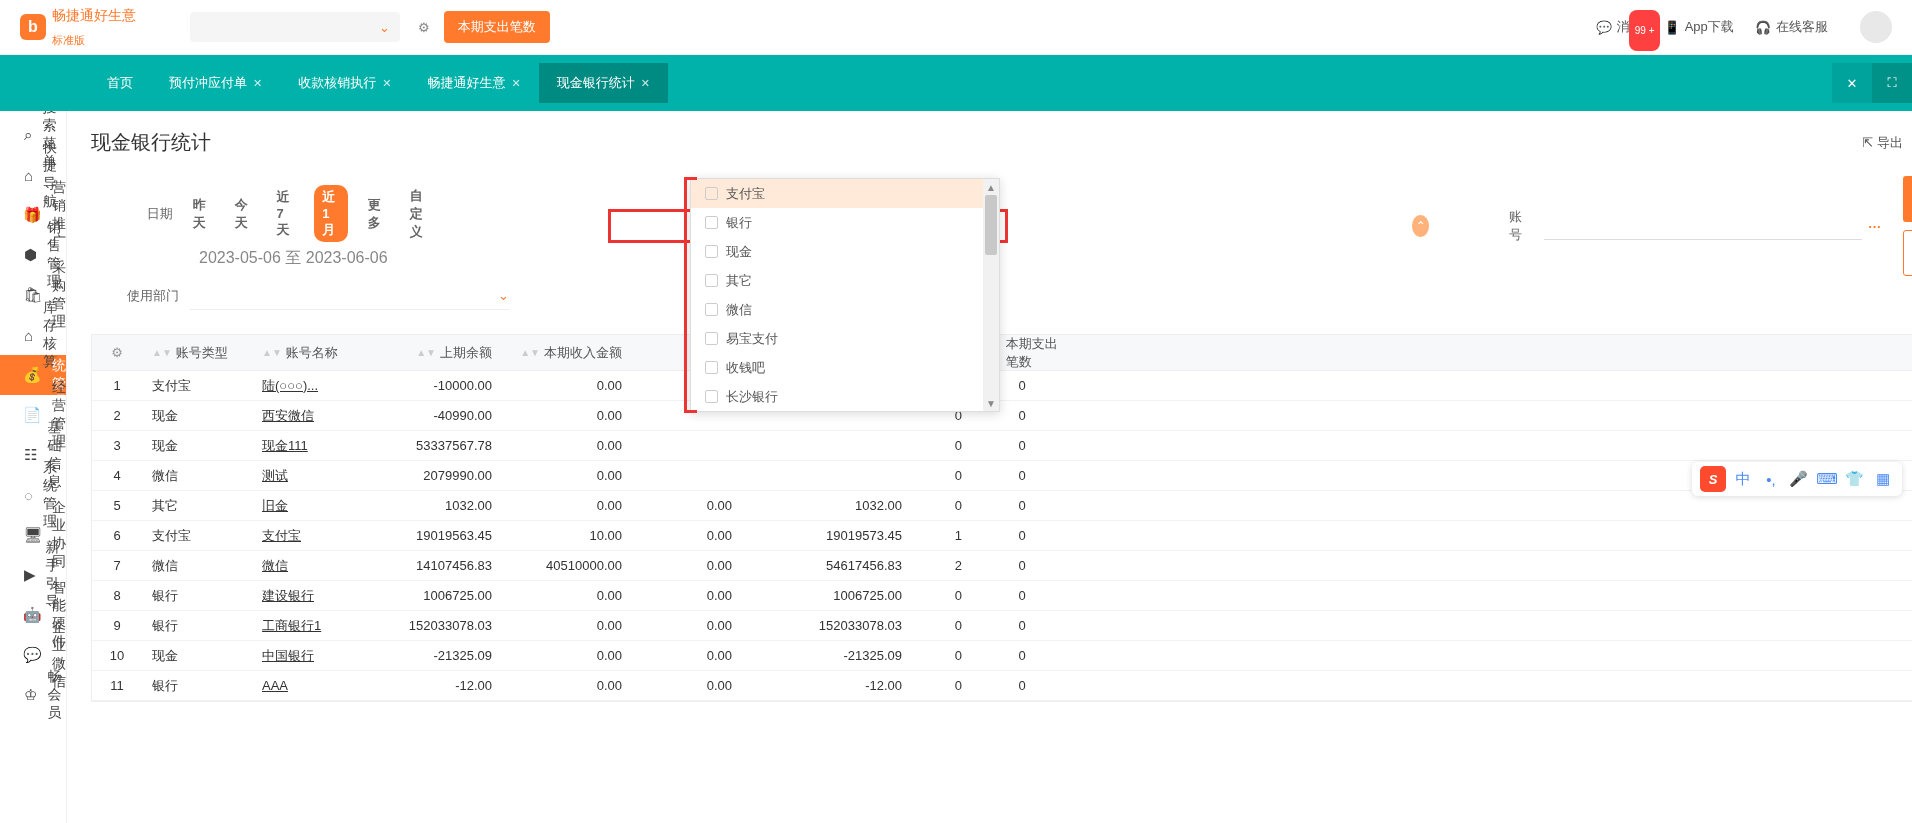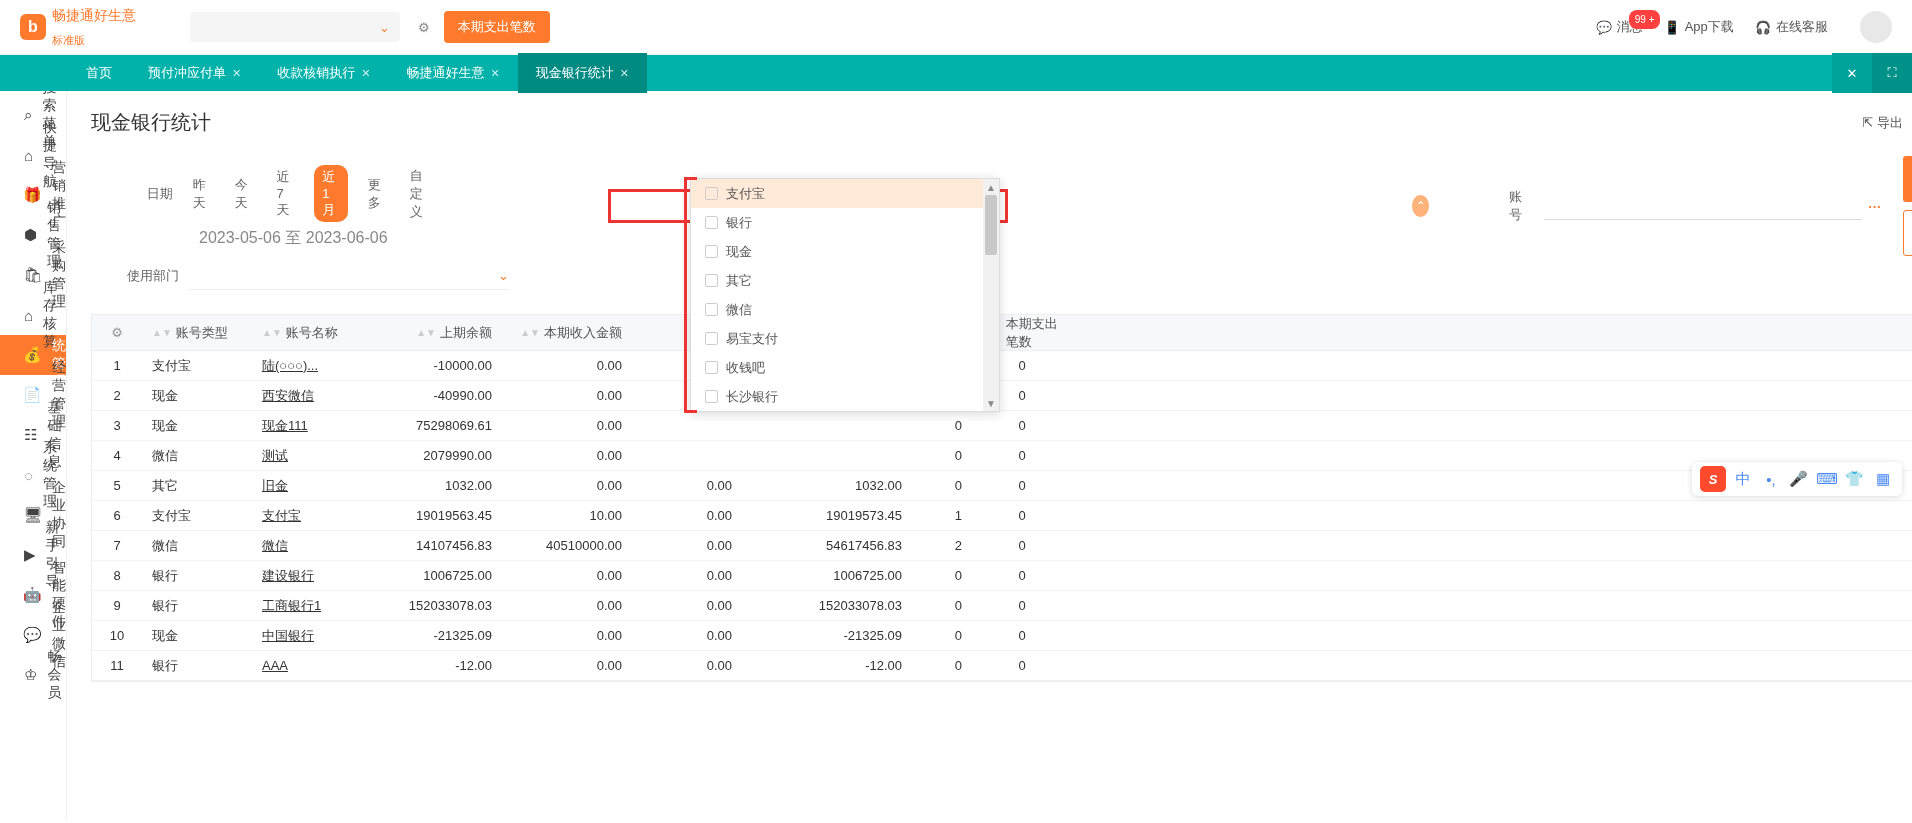--- a/index.html
+++ b/index.html
@@ -8,43 +8,43 @@
 .brand { display:flex; align-items:center; width:140px; }
 .brand-icon { width:26px; height:26px; background:#ff7a2d; border-radius:6px; color:#fff; display:flex; align-items:center; justify-content:center; font-weight:bold; font-size:16px; margin-right:6px; }
 .brand-text { font-size:14px; color:#ff7a2d; font-weight:500; }
 .brand-sub { font-size:11px; color:#ff7a2d; margin-top:8px; }
 .org-select { margin-left:30px; width:210px; height:30px; background:#f5f5f5; border-radius:4px; display:flex; align-items:center; padding:0 10px; color:#bbb; }
 .chev-down { margin-left:auto; color:#ff7a2d; }
 .gear-btn { margin-left:18px; color:#888; cursor:pointer; }
 .plan-btn { margin-left:14px; background:#ff7a2d; color:#fff; border:none; padding:7px 14px; border-radius:4px; font-size:13px; cursor:pointer; }
 .header-right { margin-left:auto; display:flex; align-items:center; gap:22px; color:#555; font-size:13px; }
 .hr-item { display:flex; align-items:center; gap:4px; cursor:pointer; position:relative; }
-.badge { position:absolute; top:-8px; right:-18px; background:#ff4040; color:#fff; font-size:10px; border-radius:8px; padding:4px 6px; }
+.badge { position:absolute; top:-8px; right:-18px; background:#ff4040; color:#fff; font-size:10px; border-radius:8px; padding:15px 6px; }
 .avatar { width:32px; height:32px; background:#e8e8e8; border-radius:50%; margin-left:10px; }
-.tabs-bar { height:36px; background:#00b2a9; display:flex; align-items:center; padding-left:68px; position:relative; }
+.tabs-bar { height:56px; background:#00b2a9; display:flex; align-items:center; padding-left:89px; position:relative; }
 .tab { height:40px; display:flex; align-items:center; padding:0 18px; color:#fff; font-size:13px; cursor:pointer; gap:6px; }
 .tab.active { background:#008b82; }
 .tab-close { font-size:11px; opacity:.8; }
 .tabs-right { position:absolute; right:0; display:flex; }
 .tabs-right .ticon { width:40px; height:40px; display:flex; align-items:center; justify-content:center; color:#fff; cursor:pointer; background:#00a39b; }
 .tabs-right .ticon:last-child { background:#009289; }
 .layout { display:flex; height:calc(100% - 95px); }
 .sidebar { width:150px; background:#fff; border-right:1px solid #f0f0f0; padding-top:4px; }
 .side-item { height:40px; display:flex; align-items:center; padding-left:24px; gap:10px; font-size:14px; color:#444; cursor:pointer; }
 .side-item.active { background:#ff7a2d; color:#fff; }
 .side-icon { width:18px; height:18px; display:inline-flex; align-items:center; justify-content:center; font-size:15px; }
 .main { flex:1; padding:18px 24px 0 24px; position:relative; }
 .page-title-row { display:flex; align-items:center; margin-bottom:14px; }
 .page-title { font-size:20px; font-weight:500; color:#333; }
 .pt-actions { margin-left:auto; display:flex; gap:20px; color:#555; font-size:13px; }
 .pt-actions span { cursor:pointer; display:flex; align-items:center; gap:4px; }
 .filters { background:#fff; padding:6px 10px 10px 40px; }
 .frow { display:flex; align-items:center; min-height:44px; }
 .flabel { width:56px; text-align:right; color:#666; margin-right:12px; }
-.date-opts { display:flex; align-items:center; gap:12px; }
+.date-opts { display:flex; align-items:center; gap:12px;font-weight:bold; }
 .date-opt { padding:3px 8px; cursor:pointer; color:#666; border-radius:10px; }
 .date-opt.active { background:#ff7a2d; color:#fff; }
 .date-range { color:#888; font-size:16px; margin-left:-2px; margin-top:4px; }
 .acct-type-wrap { position:relative; margin-left:170px; }
 .acct-type-box { width:400px; height:34px; border:3px solid #e33; display:flex; align-items:center; justify-content:flex-end; padding:0 10px; cursor:text; }
 .acct-type-label { color:#555; }
 .acct-field { margin-left:80px; display:flex; align-items:center; }
 .acct-field .flabel2 { color:#666; margin-right:10px; }
 .acct-input { width:330px; height:28px; border:none; border-bottom:1px solid #ddd; outline:none; }
 .dots { margin-left:6px; color:#ff7a2d; letter-spacing:2px; font-weight:bold; cursor:pointer; }
@@ -324,21 +324,21 @@
             <div class="td c7">0</div>
             <div class="td c8">0</div>
             <div class="td c9"></div>
           </div>
           <div class="trow">
             <div class="td c0">3</div>
             <div class="td c1">现金</div>
             <div class="td c2">
               <span>现金111</span>
             </div>
-            <div class="td c3">75298069.61</div>
+            <div class="td c3">53337567.78</div>
             <div class="td c4">0.00</div>
             <div class="td c5"></div>
             <div class="td c6"></div>
             <div class="td c7">0</div>
             <div class="td c8">0</div>
             <div class="td c9"></div>
           </div>
           <div class="trow">
             <div class="td c0">4</div>
             <div class="td c1">微信</div>

